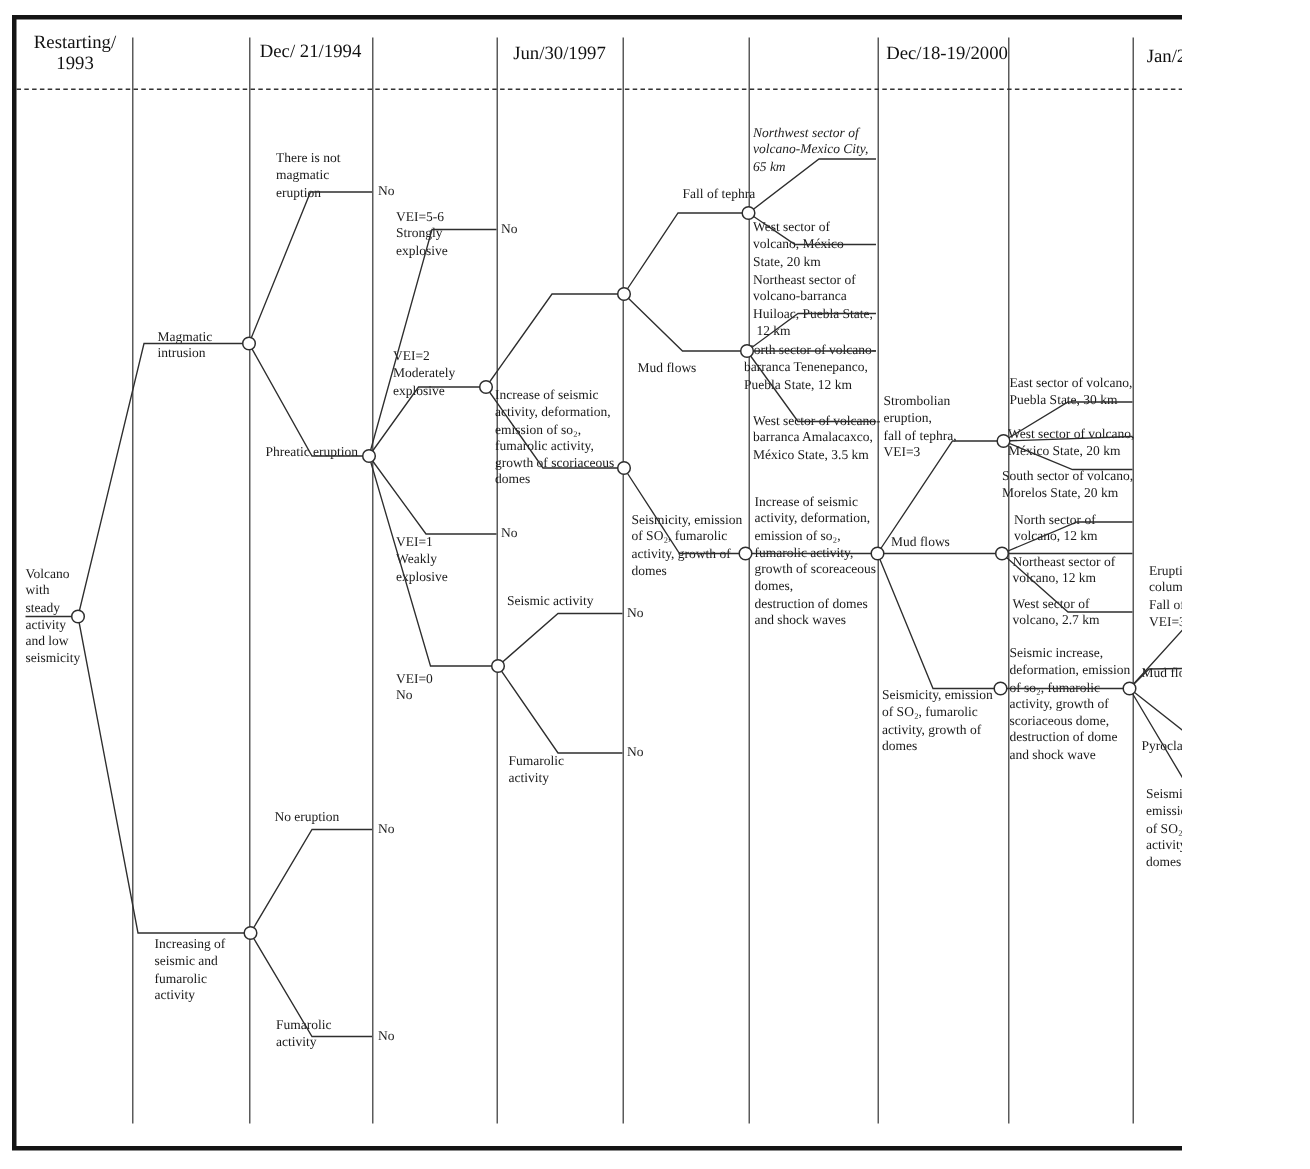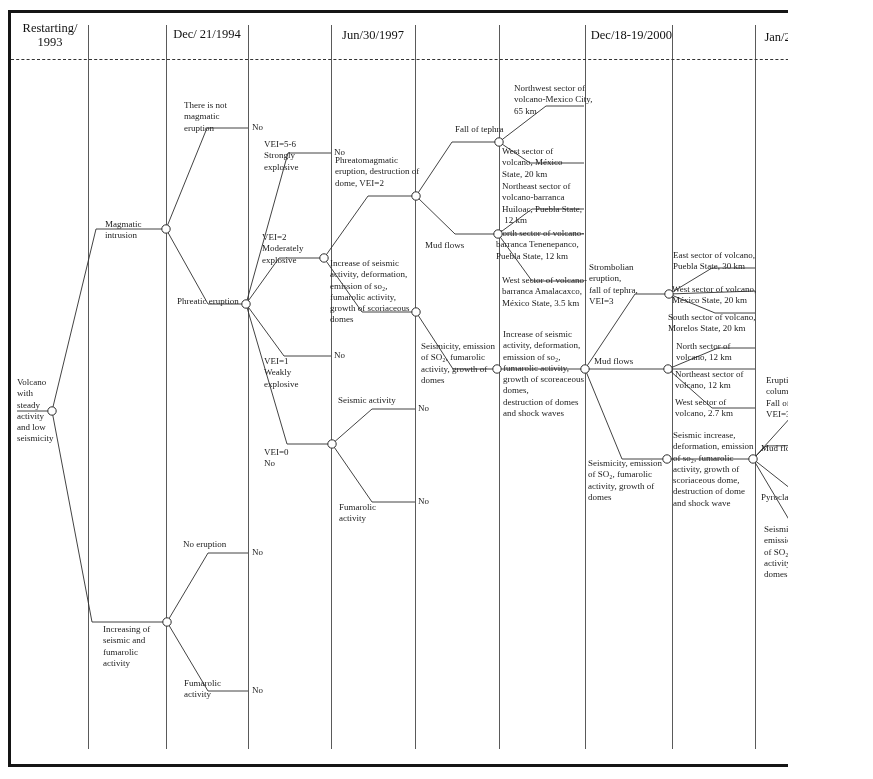--- a/index.html
+++ b/index.html
@@ -80,36 +80,33 @@
       <div class="lbl" style="left: 418px; top: 496px;">No</div>
       <div class="lbl" style="left: 103px; top: 624px;">Increasing of
 seismic and
 fumarolic
 activity</div>
       <div class="lbl" style="left: 183px; top: 539px;">No eruption</div>
       <div class="lbl" style="left: 252px; top: 547px;">No</div>
       <div class="lbl" style="left: 184px; top: 678px;">Fumarolic
 activity</div>
       <div class="lbl" style="left: 252px; top: 685px;">No</div>
-      <div class="lbl" style="left: 335px; top: 155px;">Phreatomagmatic
-eruption, destruction of
-dome, VEI=2</div>
       <div class="lbl" style="left: 423px; top: 124px; margin-left: 32px;">Fall of tephra</div>
       <div class="lbl" style="left: 425px; top: 240px;">Mud flows</div>
       <div class="lbl" style="left: 330px; top: 258px;">Increase of seismic
 activity, deformation,
 emission of so₂,
 fumarolic activity,
 growth of scoriaceous
 domes</div>
       <div class="lbl" style="left: 421px; top: 341px;">Seismicity, emission
 of SO₂, fumarolic
 activity, growth of
 domes</div>
-      <div class="lbl" style="left: 514px; top: 83px;">Northwest sector of
+      <div class="lbl" style="left: 502px; top: 83px; font-style: italic;">Northwest sector of
 volcano-Mexico City,
 65 km</div>
       <div class="lbl" style="left: 502px; top: 146px;">West sector of
 volcano, México
 State, 20 km</div>
       <div class="lbl" style="left: 502px; top: 181px;">Northeast sector of
 volcano-barranca
 Huiloac, Puebla State,
  12 km</div>
       <div class="lbl" style="left: 496px; top: 228px;">North sector of volcano-

